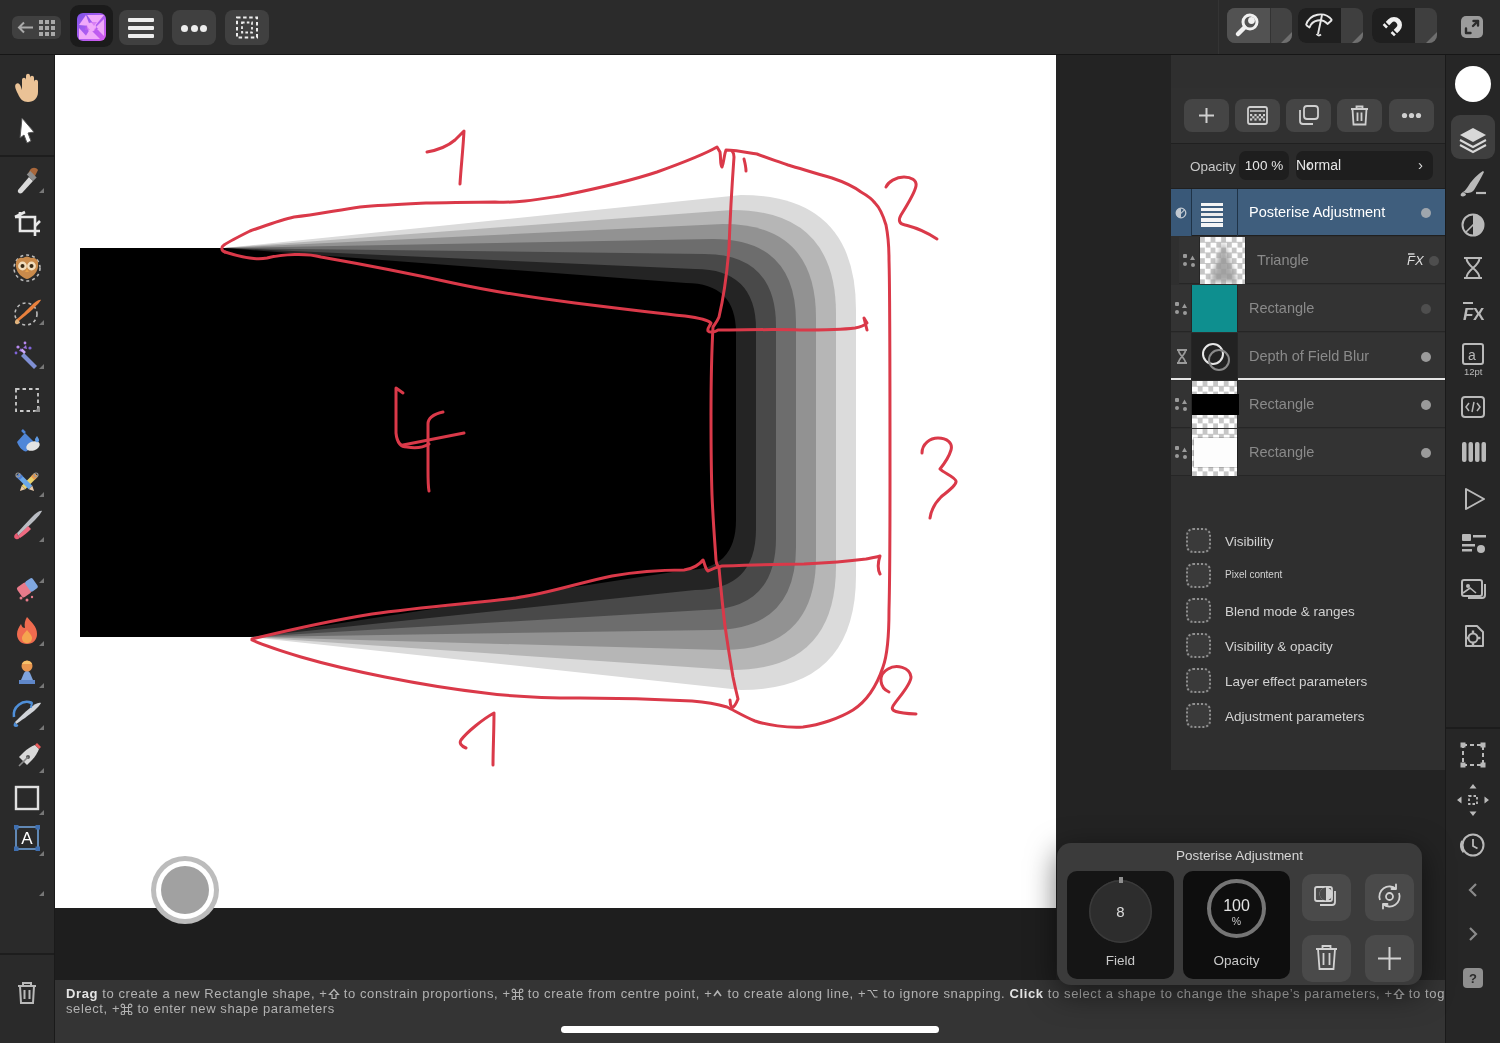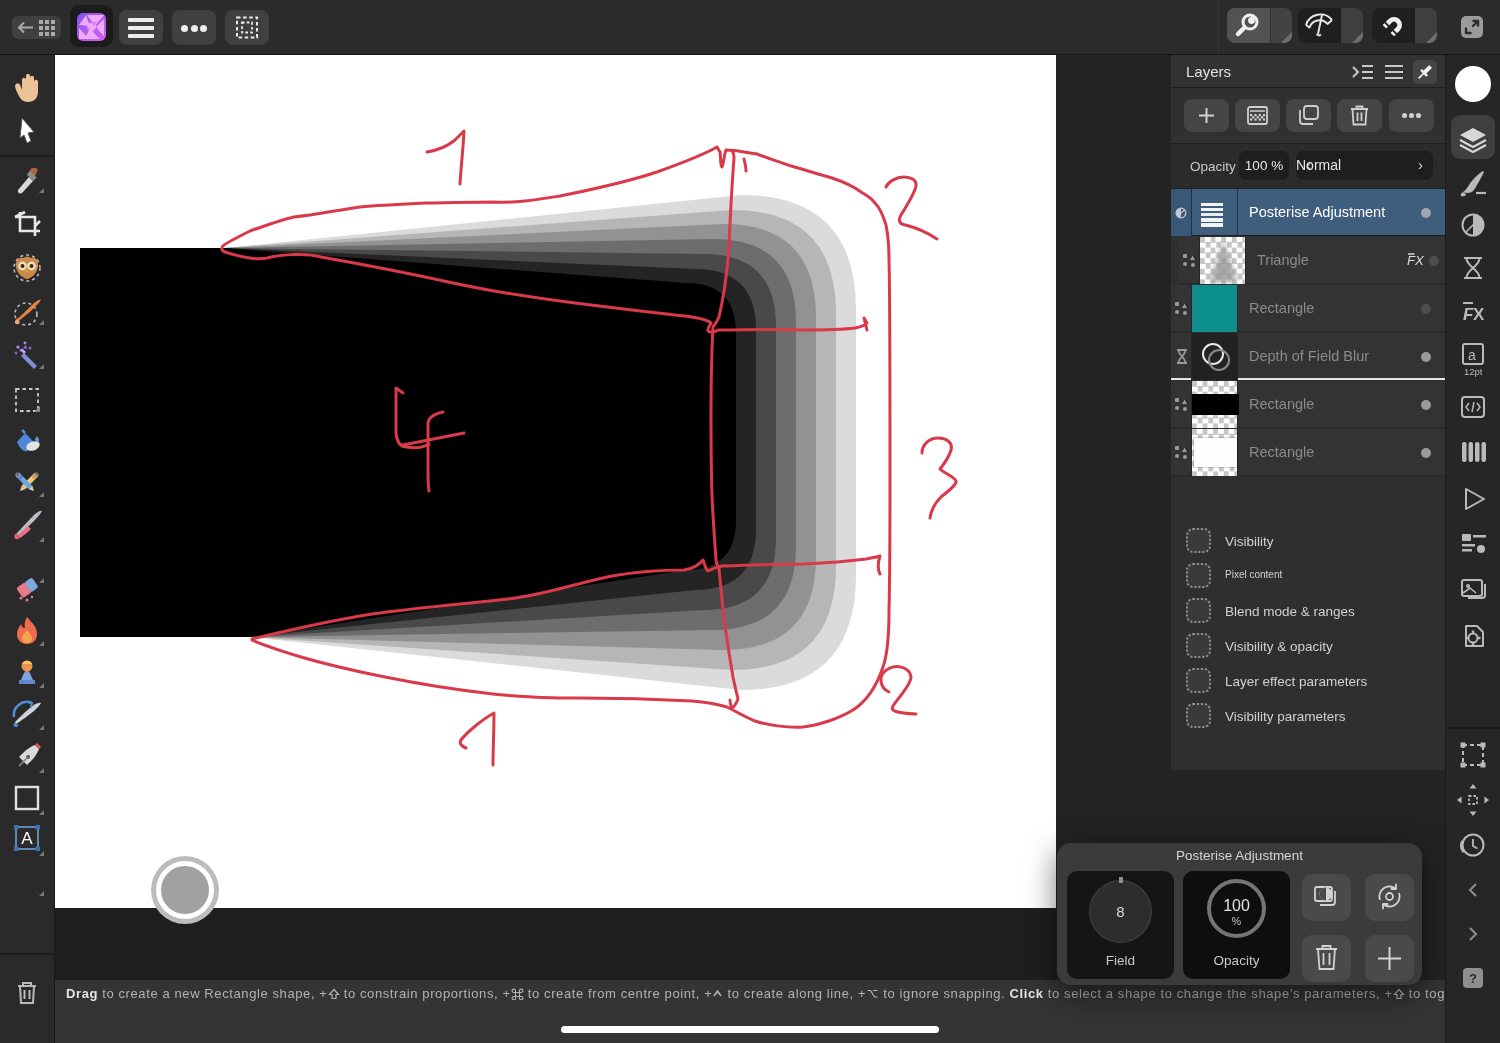--- a/index.html
+++ b/index.html
@@ -67,20 +67,25 @@
         </svg> to constrain proportions, +<svg width="13" height="12" style="vertical-align:-2px">
           <path d="M4.5,4.5 H8.5 V8.5 H4.5 Z M4.5,4.5 H3 A1.7 1.7 0 1 1 4.5,2.8 Z M8.5,4.5 V3 A1.7 1.7 0 1 1 10.2,4.5 Z M8.5,8.5 H10 A1.7 1.7 0 1 1 8.5,10.2 Z M4.5,8.5 V10 A1.7 1.7 0 1 1 2.8,8.5 Z" fill="none" stroke="#b4b4b4" stroke-width="1.1"></path>
         </svg> to create from centre point, +<svg width="11" height="11" style="vertical-align:-1px">
           <path d="M2,8 L5.5,3.2 L9,8" fill="none" stroke="#b2b2b2" stroke-width="1.6"></path>
         </svg> to create along line, +<svg width="13" height="11" style="vertical-align:-1px">
           <path d="M1.5,2.5 H4.5 L8.5,9 H11.5 M7,2.5 H11.5" fill="none" stroke="#b4b4b4" stroke-width="1.2"></path>
         </svg> to ignore snapping. <b style="color:#e4e4e4;">Click</b> to select a shape to change the shape’s parameters, +<svg width="12" height="12" style="vertical-align:-2px">
           <path d="M6,1.5 L10.5,6.5 H8 V10.5 H4 V6.5 H1.5 Z" fill="none" stroke="#b4b4b4" stroke-width="1.2"></path>
         </svg> to toggle
     </div>
+    <div class="abs" style="left:11px;top:21px;width:1380px;white-space:nowrap;">
+      select, +<svg width="13" height="12" style="vertical-align:-2px">
+          <path d="M4.5,4.5 H8.5 V8.5 H4.5 Z M4.5,4.5 H3 A1.7 1.7 0 1 1 4.5,2.8 Z M8.5,4.5 V3 A1.7 1.7 0 1 1 10.2,4.5 Z M8.5,8.5 H10 A1.7 1.7 0 1 1 8.5,10.2 Z M4.5,8.5 V10 A1.7 1.7 0 1 1 2.8,8.5 Z" fill="none" stroke="#b4b4b4" stroke-width="1.1"></path>
+        </svg> to enter new shape parameters
+    </div>
   </div>
   <div id="topbar" class="abs">
 
     <div class="abs" style="left:12px;top:16px;width:49px;height:23px;background:#404040;border-radius:6px;">
       <svg width="49" height="23" viewBox="0 0 49 23">
         <g stroke="#a9a9a9" stroke-width="2" fill="none">
           <path d="M8,11.5 H21 M12,6.5 L7,11.5 L12,16.5"></path>
         </g>
         <g fill="#a9a9a9">
           <rect x="27" y="4" width="4" height="4"></rect>
@@ -326,36 +331,20 @@
         <path d="M44,675 L39,675 L44,670 Z"></path>
           <path d="M44,718 L39,718 L44,713 Z"></path>
         <path d="M44,760 L39,760 L44,755 Z"></path>
           <path d="M44,801 L39,801 L44,796 Z"></path>
         <path d="M44,841 L39,841 L44,836 Z"></path>
       </g>
     </svg>
   </div>
   <div id="layerspanel" class="abs">
 
-    <div class="abs" style="left:0;top:0;width:274px;height:33px;background:#323232;border-bottom:1px solid #202020;">
-      <span class="abs" style="left:15px;top:8px;font-size:15px;color:#e2e2e2;">Layers</span>
-      <svg class="abs" style="left:180px;top:5px;" width="90" height="24" viewBox="0 0 90 24">
-        <g stroke="#c9c9c9" stroke-width="2" fill="none">
-          <path d="M2,7 L7,12 L2,17"></path>
-          <path d="M11,6 H22 M11,12 H22 M11,18 H22"></path>
-          <path d="M34,6 H52 M34,12 H52 M34,18 H52"></path>
-        </g>
-        <rect x="62" y="0" width="24" height="24" rx="5" fill="#454545"></rect>
-        <g transform="translate(74,12) rotate(45)" fill="#f0f0f0">
-          <rect x="-2" y="-8" width="4" height="9" rx="1"></rect>
-          <rect x="-4.5" y="0" width="9" height="2.5" rx="1"></rect>
-          <rect x="-0.8" y="2" width="1.6" height="7"></rect>
-        </g>
-      </svg>
-    </div>
 
     <div class="abs" style="left:0;top:33px;width:274px;height:56px;background:#303030;border-bottom:1px solid #202020;">
       <div class="abs" style="left:13px;top:11px;width:45px;height:33px;background:#454545;border-radius:8px;">
         <svg width="45" height="33">
             <path d="M22.5,9 V24 M15,16.5 H30" stroke="#cfcfcf" stroke-width="2" fill="none"></path>
           </svg>
       </div>
       <div class="abs" style="left:64px;top:11px;width:45px;height:33px;background:#454545;border-radius:8px;">
         <svg width="45" height="33" viewBox="0 0 45 33">
           <rect x="13" y="8" width="19" height="17" rx="2" fill="none" stroke="#cfcfcf" stroke-width="1.8"></rect>
@@ -524,21 +513,21 @@
       <span class="abs" style="left:54px;top:17px;font-size:13.5px;color:#d2d2d2;">Visibility</span>
       <div class="abs" style="left:15px;top:46px;width:25px;height:25px;border-radius:7px;border:2px dotted #909090;background:#3a3a3a;"></div>
       <span class="abs" style="left:54px;top:52px;font-size:10px;color:#d2d2d2;">Pixel content</span>
       <div class="abs" style="left:15px;top:81px;width:25px;height:25px;border-radius:7px;border:2px dotted #909090;background:#3a3a3a;"></div>
       <span class="abs" style="left:54px;top:87px;font-size:13.5px;color:#d2d2d2;">Blend mode &amp; ranges</span>
       <div class="abs" style="left:15px;top:116px;width:25px;height:25px;border-radius:7px;border:2px dotted #909090;background:#3a3a3a;"></div>
       <span class="abs" style="left:54px;top:122px;font-size:13.5px;color:#d2d2d2;">Visibility &amp; opacity</span>
       <div class="abs" style="left:15px;top:151px;width:25px;height:25px;border-radius:7px;border:2px dotted #909090;background:#3a3a3a;"></div>
       <span class="abs" style="left:54px;top:157px;font-size:13.5px;color:#d2d2d2;">Layer effect parameters</span>
       <div class="abs" style="left:15px;top:186px;width:25px;height:25px;border-radius:7px;border:2px dotted #909090;background:#3a3a3a;"></div>
-      <span class="abs" style="left:54px;top:192px;font-size:13.5px;color:#d2d2d2;">Visibility parameters</span>
+      <span class="abs" style="left:54px;top:192px;font-size:13.5px;color:#d2d2d2;">Adjustment parameters</span>
     </div>
   </div>
   <div id="righttools" class="abs">
     <svg width="55" height="988" viewBox="0 0 55 988">
       <circle cx="27" cy="29" r="18" fill="#ffffff"></circle>
       <rect x="5" y="60" width="44" height="44" rx="9" fill="#3f3f3f"></rect>
       <g stroke="#d8d8d8" stroke-width="2" fill="none">
         <path d="M14,80 L27,73 L40,80 L27,87 Z" fill="#d8d8d8" stroke="none"></path>
         <path d="M14,85 L27,92 L40,85 M14,90 L27,97 L40,90"></path>
       </g>

